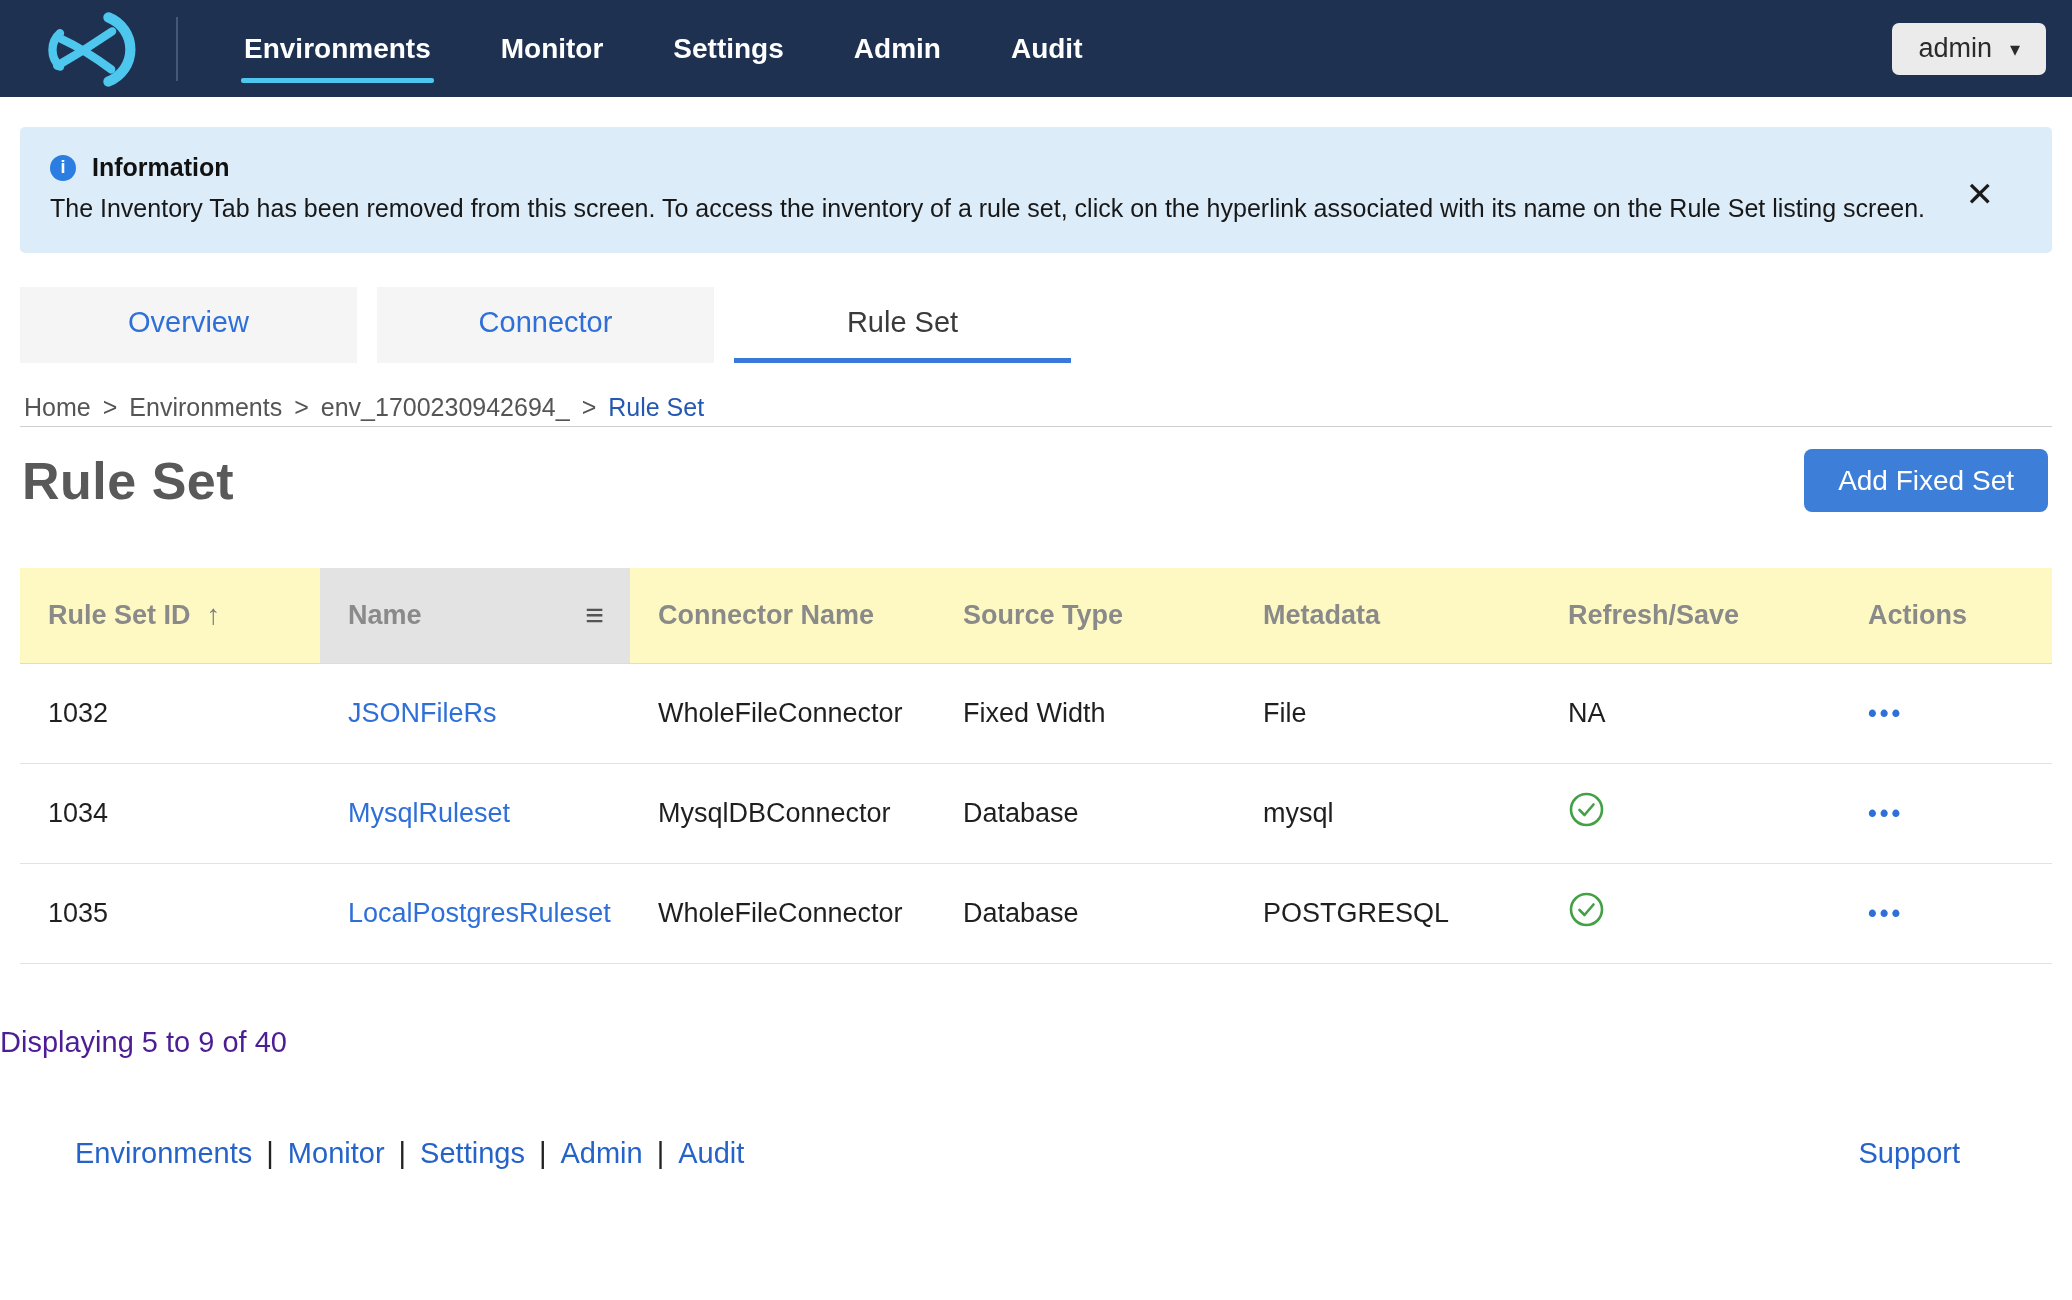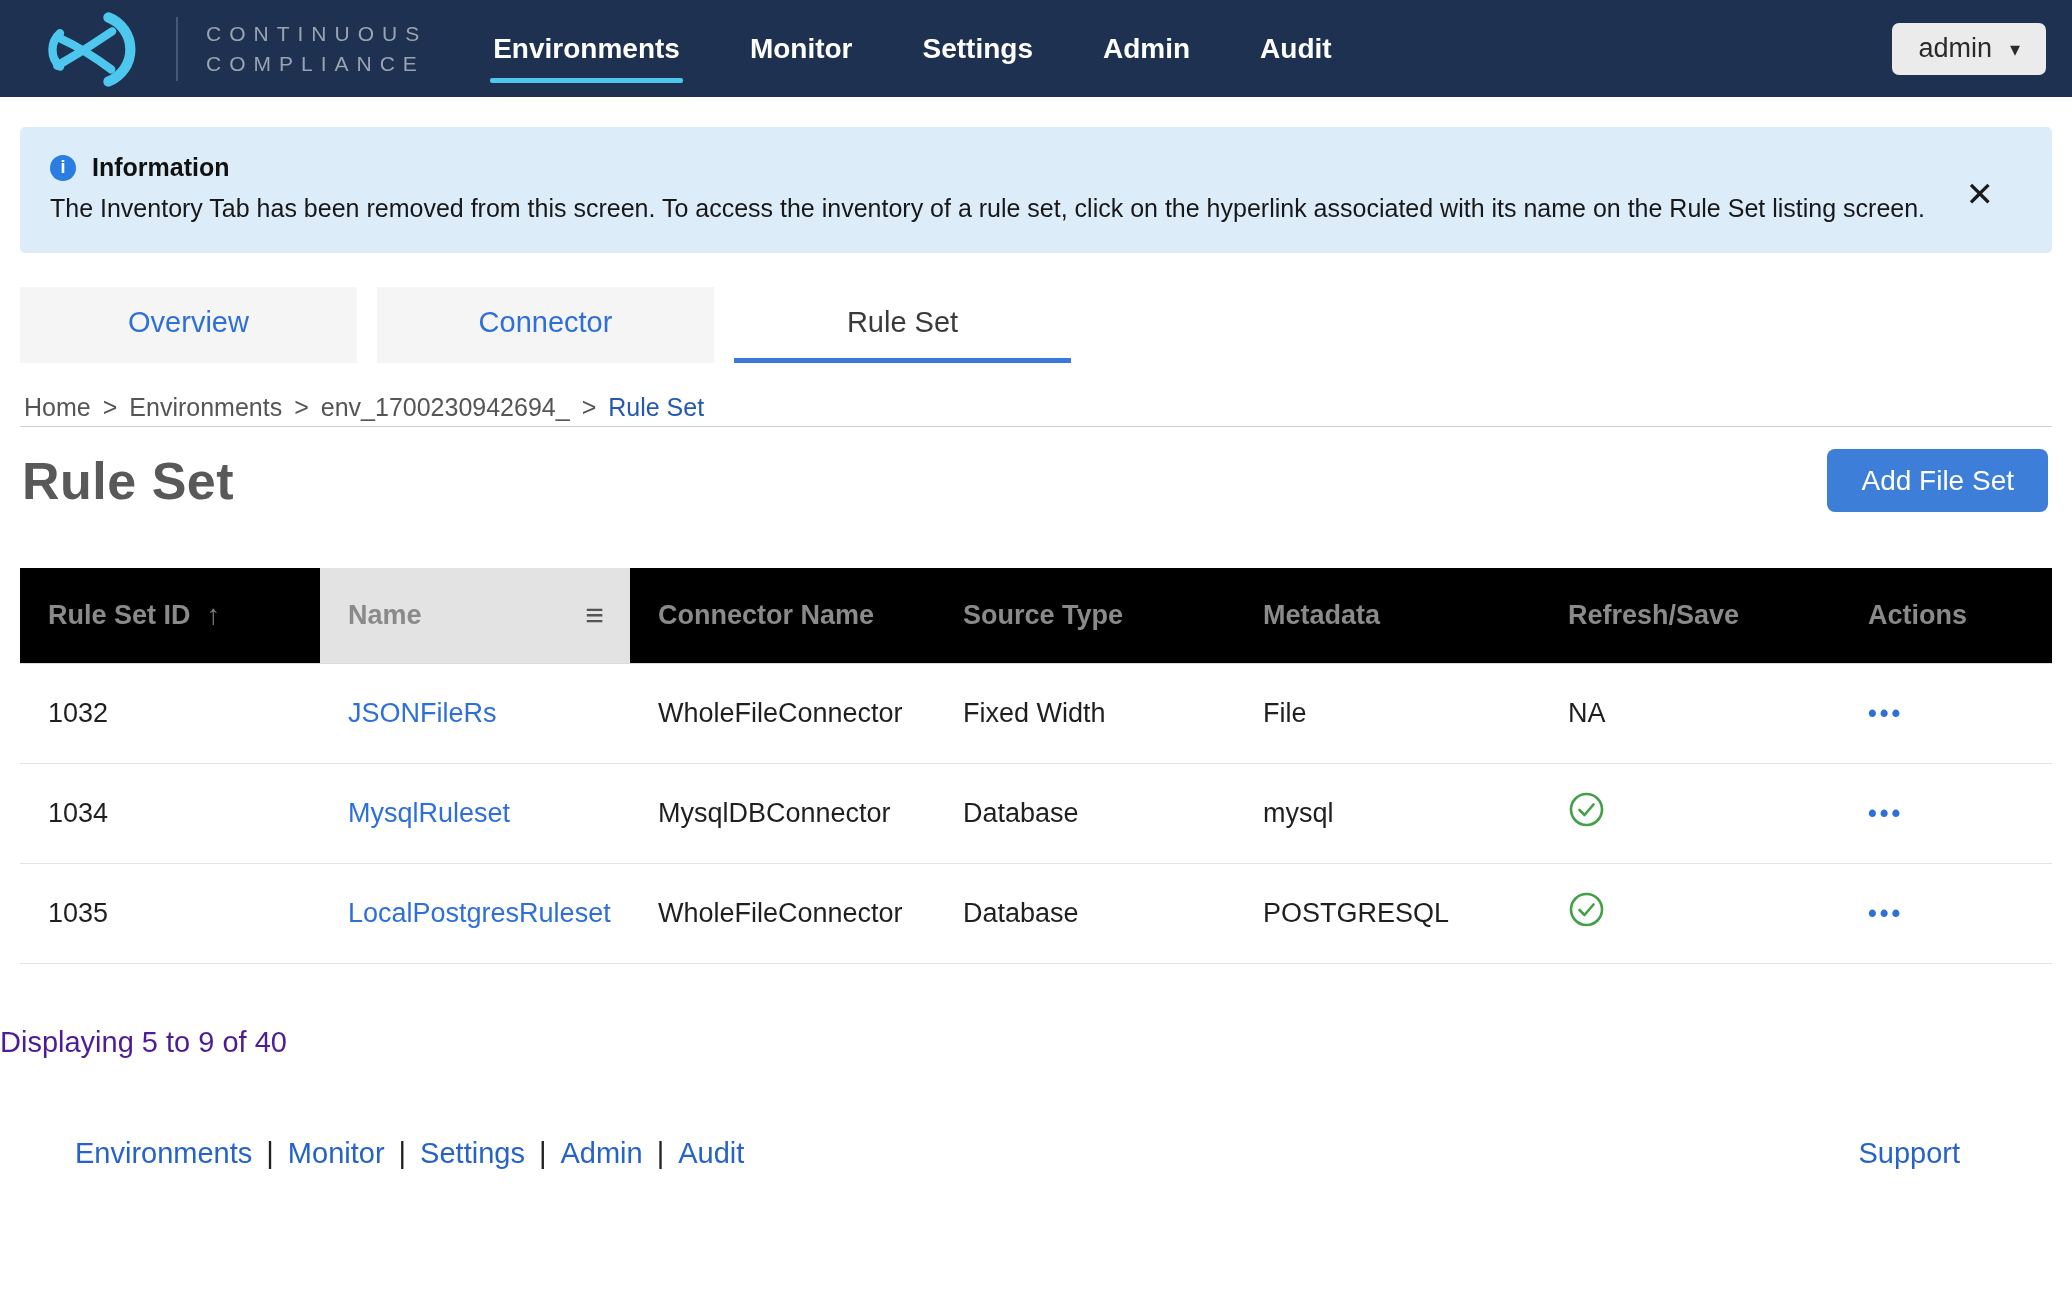--- a/index.html
+++ b/index.html
@@ -47,21 +47,21 @@
   .crumb-sep{color:#555;}
 
   
   .title-row{display:flex;align-items:center;justify-content:space-between;margin:22px 24px 0 22px;}
   .page-title{font-size:52px;font-weight:700;color:var(--titlegray);letter-spacing:0.5px;}
   .add-btn{background:var(--button);color:#fff;border:none;border-radius:8px;font-family:inherit;
     font-size:28px;padding:0 34px;height:63px;cursor:pointer;}
 
   
   .rs-table{width:2032px;margin:56px 20px 0;border-collapse:collapse;table-layout:fixed;}
-  .rs-table th{background:#000000;height:95px;text-align:left;padding-left:28px;font-size:27px;font-weight:700;
+  .rs-table th{background:#fef9c3;height:95px;text-align:left;padding-left:28px;font-size:27px;font-weight:700;
     color:var(--headgray);border-bottom:1px solid #dcdcdc;}
   .rs-table th.th-name{background:#e3e3e3;}
   .th-flex{display:flex;align-items:center;justify-content:space-between;padding-right:26px;}
   .th-flex-left{display:flex;align-items:center;gap:16px;}
   .sort-arrow{font-size:28px;font-weight:400;color:#7d7d7d;cursor:pointer;}
   .col-menu{font-size:32px;font-weight:400;color:#555;cursor:pointer;}
   .rs-table td{height:100px;border-bottom:1px solid #e3e3e3;padding-left:28px;font-size:27px;color:#1f1f1f;background:#fff;}
   .name-link{color:var(--link);text-decoration:none;cursor:pointer;}
   .dots-btn{background:none;border:none;color:var(--link);font-size:25px;font-weight:700;letter-spacing:3px;cursor:pointer;padding:0;}
   .check-wrap{display:inline-flex;align-items:center;cursor:pointer;}
@@ -79,24 +79,20 @@
 
 <header class="navbar">
   <div class="logo-area">
     <svg class="logo-svg" width="122" height="80" viewBox="0 0 130 86" fill="none">
       <path d="M36 26 A24 24 0 0 0 36 62" stroke="#4ec7ee" stroke-width="9" stroke-linecap="round"></path>
       <path d="M88 9 A37 37 0 0 1 88 78" stroke="#4ec7ee" stroke-width="11" stroke-linecap="round"></path>
       <path d="M37 32 Q63 44 91 65" stroke="#4ec7ee" stroke-width="9" stroke-linecap="round"></path>
       <path d="M92 24 Q63 44 33 61" stroke="#4ec7ee" stroke-width="9" stroke-linecap="round"></path>
     </svg>
     <div class="logo-divider"></div>
-    <div class="wordmark">
-      <div>CONTINUOUS</div>
-      <div>COMPLIANCE</div>
-    </div>
   </div>
   <nav class="main-nav">
     <div class="nav-item active">Environments</div>
     <div class="nav-item">Monitor</div>
     <div class="nav-item">Settings</div>
     <div class="nav-item">Admin</div>
     <div class="nav-item">Audit</div>
   </nav>
   <button class="user-menu">
     <span>admin</span>
@@ -124,21 +120,21 @@
   <span class="crumb-sep">&gt;</span>
   <span class="crumb">Environments</span>
   <span class="crumb-sep">&gt;</span>
   <span class="crumb">env_1700230942694_</span>
   <span class="crumb-sep">&gt;</span>
   <span class="crumb current">Rule Set</span>
 </nav>
 
 <div class="title-row">
   <h1 class="page-title">Rule Set</h1>
-  <button class="add-btn">Add File Set</button>
+  <button class="add-btn">Add Fixed Set</button>
 </div>
 
 <table class="rs-table">
   <colgroup>
     <col style="width:300px">
       <col style="width:310px">
       <col style="width:305px">
       <col style="width:300px">
     <col style="width:305px">
       <col style="width:300px">

